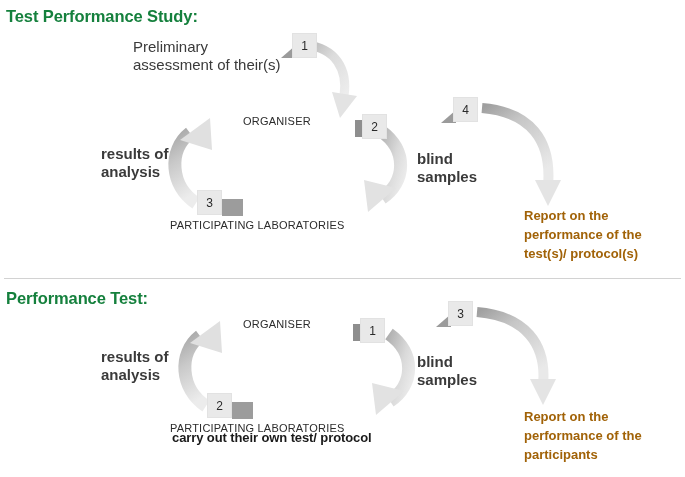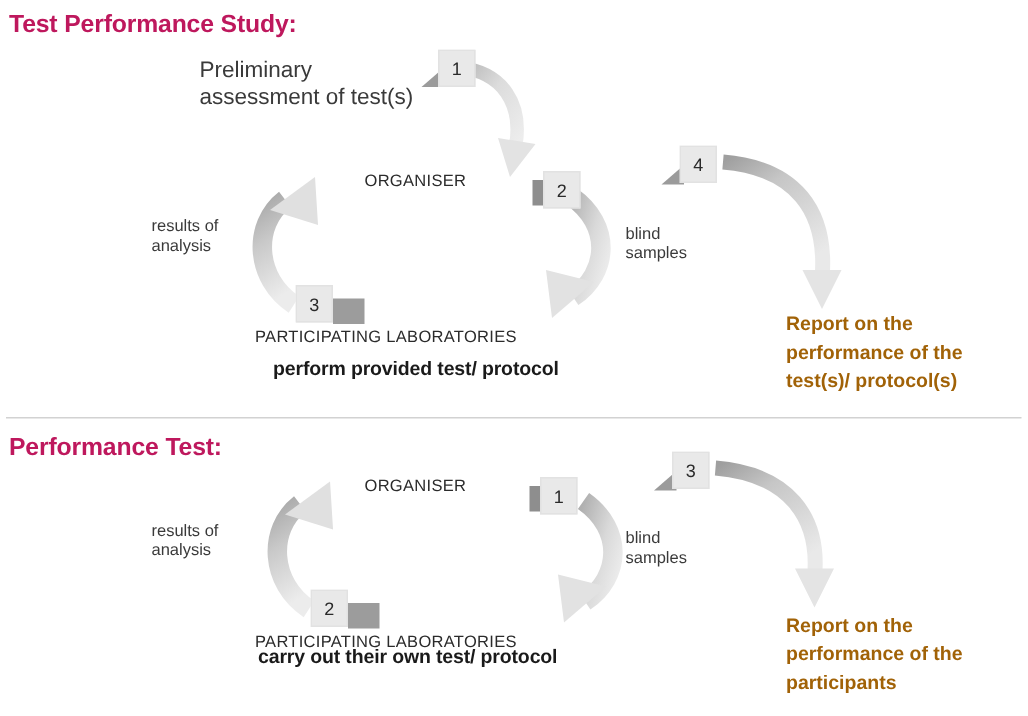--- a/index.html
+++ b/index.html
@@ -7,30 +7,30 @@
     width:685px;height:477px;position:relative;overflow:hidden;
     font-family:"Liberation Sans","DejaVu Sans",sans-serif;
     color:#231f20;
     -webkit-font-smoothing:antialiased;
   }
   .canvas{position:absolute;inset:0;}
   .layer-svg{position:absolute;left:0;top:0;width:685px;height:477px;}
   .txt{position:absolute;white-space:pre;line-height:1.22;}
 
   .section-title{
-    font-size:16.5px;font-weight:bold;letter-spacing:-0.1px;color:#be185d;
+    font-size:16.5px;font-weight:bold;letter-spacing:-0.1px;color:#15803d;
   }
   .node-label{
     font-size:11px;font-weight:normal;color:#2b2b2b;letter-spacing:.2px;
   }
   .node-sub{
     font-size:13px;font-weight:bold;color:#1a1a1a;letter-spacing:-.1px;
   }
   .side-note{
-    font-size:11px;font-weight:normal;color:#3a3a3a;
+    font-size:15px;font-weight:bold;color:#3a3a3a;
   }
   .pre-note{
     font-size:15px;font-weight:normal;color:#3a3a3a;
   }
   .report{
     font-size:13px;font-weight:bold;color:#a16207;line-height:1.45;
   }
 
   .divider{
     position:absolute;left:4px;top:278px;width:677px;height:0;
@@ -119,33 +119,32 @@
 
     <g>
       <path d="M477,312 C525,316 547,344 543,385" fill="none" stroke="url(#gradD)" stroke-width="10" stroke-linecap="butt"></path>
       <path d="M530,379 L556,379 L543,405 Z" fill="#e4e4e4"></path>
     </g>
   </svg>
 
   <div class="txt section-title" style="left:6px;top:6px;">Test Performance Study:</div>
 
   <div class="txt pre-note" style="left:133px;top:38px;">Preliminary
-assessment of test(s)</div>
+assessment of their(s)</div>
 
   <div class="txt node-label" style="left:243px;top:115px;">ORGANISER</div>
 
   <div class="txt side-note" style="left:101px;top:145px;">results of
 analysis</div>
 
   <div class="txt side-note" style="left:417px;top:150px;">blind
 samples</div>
 
   <div class="txt node-label" style="left:170px;top:219px;">PARTICIPATING LABORATORIES</div>
 
-  <div class="txt node-sub" style="left:182px;top:238px;">perform provided test/ protocol</div>
 
   <div class="txt report" style="left:524px;top:207px;">Report on the
 performance of the
 test(s)/ protocol(s)</div>
 
   <div class="tail tail-tri-left" style="left:281px;top:45px;"></div>
   <div class="badge" style="left:292px;top:33px;">
     <span class="num">1</span>
   </div>
 

